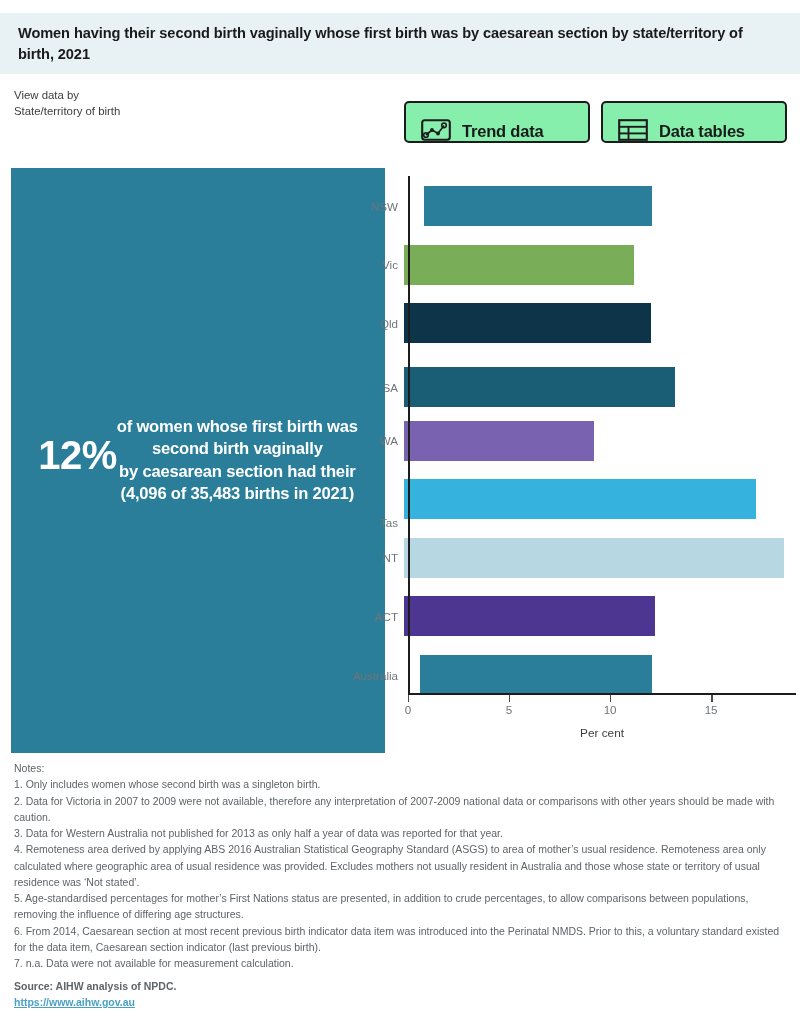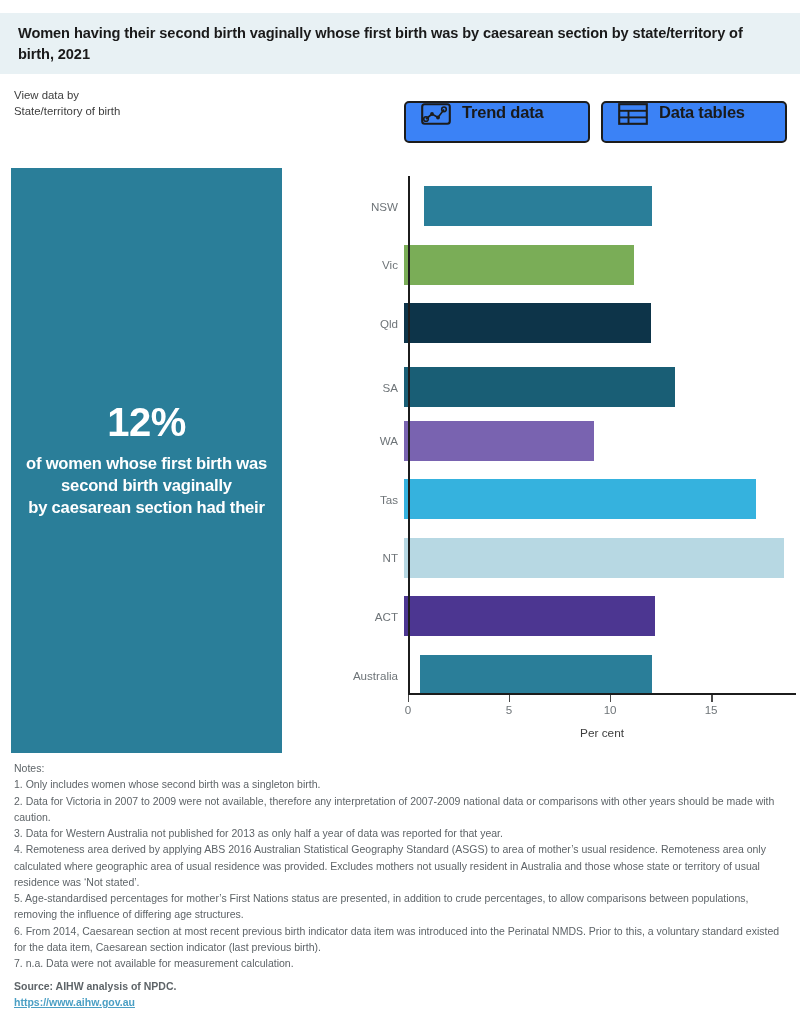--- a/index.html
+++ b/index.html
@@ -42,46 +42,46 @@
   #viewdata-label { display: block; }
   #viewdata-value { display: block; }
 
   
   .topbtn {
     position: absolute;
     top: 101px;
     height: 42px;
     border: 2.2px solid #1c1c1c;
     border-radius: 5px;
-    background: #3b82f6;
+    background: #86efac;
     display: flex;
-    align-items: flex-start;
+    align-items: flex-end;
     gap: 11px;
     padding: 0 15px;
     cursor: pointer;
   }
   #btn-trend { left: 404px; width: 186px; }
   #btn-tables { left: 601px; width: 186px; }
   .topbtn .btn-label {
     font-size: 16.5px;
     font-weight: bold;
     color: #1a1a1a;
     letter-spacing: -0.2px;
   }
   .btn-icon { flex: 0 0 auto; display: block; line-height: 0; }
 
   
   #stat-panel {
     position: absolute;
     left: 11px; top: 168px;
-    width: 271px; height: 585px;
+    width: 374px; height: 585px;
     background: #2a7e99;
     color: #ffffff;
     display: flex;
-    flex-direction: column;
+    flex-direction: row;
     align-items: center;
     justify-content: center;
     padding: 0 14px;
   }
   #stat-number {
     font-size: 40px;
     font-weight: bold;
     line-height: 1;
     margin-bottom: 11px;
     letter-spacing: -0.5px;
@@ -228,20 +228,21 @@
   </span>
   <span class="btn-label">Data tables</span>
 </div>
 
 <div id="stat-panel">
   <div id="stat-number">12%</div>
   <div id="stat-text">
     <div>of women whose first birth was</div>
     <div>second birth vaginally</div>
     <div>by caesarean section had their</div>
+    <div>(4,096 of 35,483 births in 2021)</div>
   </div>
 </div>
 
 <div id="chart">
   <div id="plot">
     <div id="bars-container">
         <div class="bar-row" style="top: 11px; gap: 20px;">
           <div class="bar-label">NSW</div>
           <div class="bar-track">
             <div class="bar-rect" title="NSW: 11.3%" style="width: 228.354px; background: rgb(42, 126, 153);"></div>
@@ -264,21 +265,21 @@
           <div class="bar-track">
             <div class="bar-rect" title="SA: 13.4%" style="width: 270.792px; background: rgb(25, 94, 117);"></div>
           </div>
         </div>
         <div class="bar-row" style="top: 245.4px;">
           <div class="bar-label">WA</div>
           <div class="bar-track">
             <div class="bar-rect" title="WA: 9.4%" style="width: 189.958px; background: rgb(121, 99, 176);"></div>
           </div>
         </div>
-        <div class="bar-row" style="top: 304px;">
+        <div class="bar-row" style="top: 304px; align-items: flex-end;">
           <div class="bar-label">Tas</div>
           <div class="bar-track">
             <div class="bar-rect" title="Tas: 17.4%" style="width: 351.625px; background: rgb(53, 178, 222);"></div>
           </div>
         </div>
         <div class="bar-row" style="top: 362.6px;">
           <div class="bar-label">NT</div>
           <div class="bar-track">
             <div class="bar-rect" title="NT: 18.8%" style="width: 379.917px; background: rgb(183, 216, 227);"></div>
           </div>

